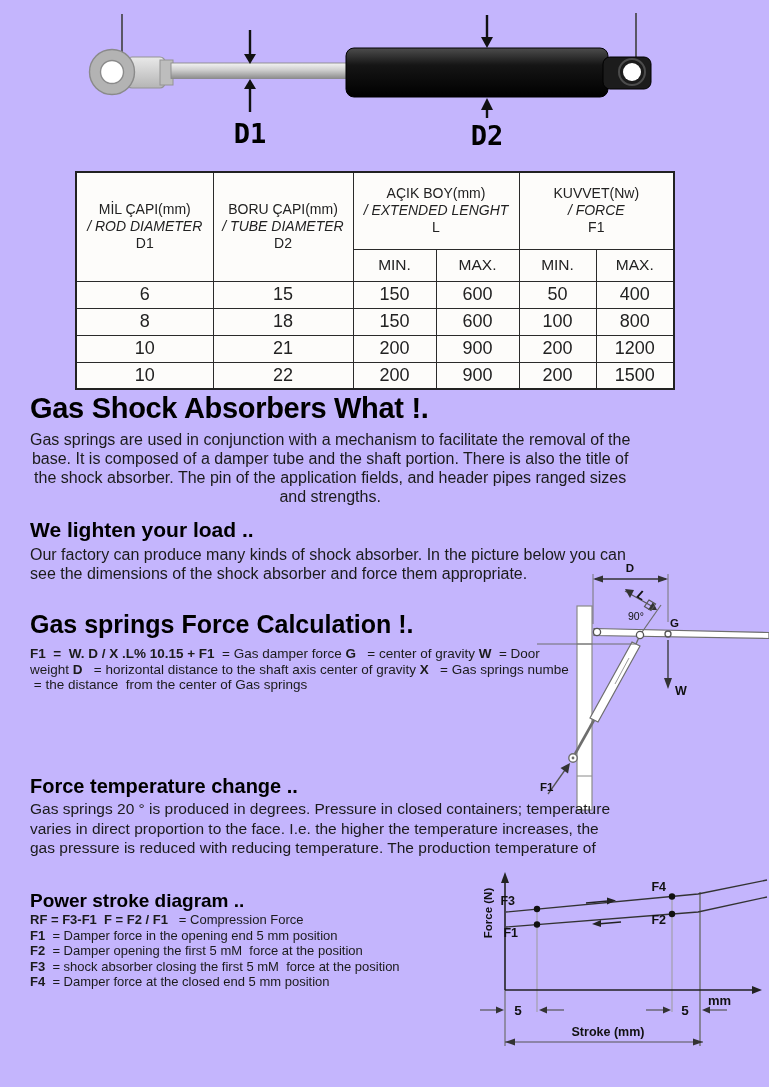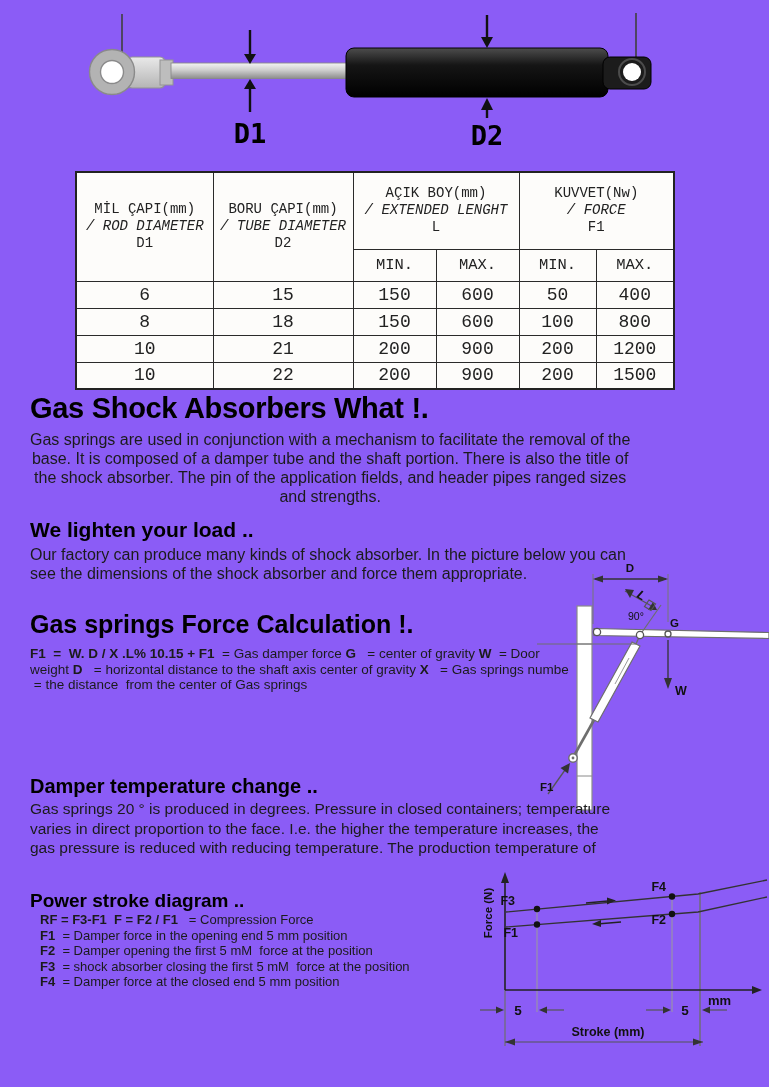--- a/index.html
+++ b/index.html
@@ -1,22 +1,22 @@
 <!DOCTYPE html>
 <html><head>
 <meta charset="utf-8">
 <style>
   html,body{margin:0;padding:0;background:#fff;}
-  .page{position:relative;width:769px;height:1087px;background:#8b5cf6;overflow:hidden;
+  .page{position:relative;width:769px;height:1087px;background:#c4b5fd;overflow:hidden;
         font-family:"Liberation Sans", sans-serif;color:#1b1b1b;}
   .abs{position:absolute;}
   
   table.spec{border-collapse:collapse;table-layout:fixed;background:#fdfcfa;}
   table.spec td,table.spec th{border:1.6px solid #2a2a2a;padding:0;text-align:center;vertical-align:middle;
-        font-weight:normal;color:#222;font-family:Liberation Mono, monospace;}
+        font-weight:normal;color:#222;}
   table.spec{border:2.5px solid #222;}
   .hdr{font-size:14px;line-height:17px;font-stretch:condensed;padding-top:4px;}
   .hdr .it{font-style:italic;}
   .mm{font-size:15.5px;font-stretch:condensed;}
   .cell{font-size:18px;font-stretch:condensed;}
   
   .h1{font-size:29px;font-weight:bold;color:#000;letter-spacing:-0.3px;white-space:nowrap;}
   .h2{font-size:21px;font-weight:bold;color:#000;white-space:nowrap;}
   .h3{font-size:25px;font-weight:bold;color:#000;white-space:nowrap;}
   .h4{font-size:20px;font-weight:bold;color:#000;white-space:nowrap;}
@@ -226,29 +226,29 @@
     <polygon points="33,205 31,215.5 23.5,210" fill="#333"></polygon>
 
     <text x="93" y="14" font-size="11.5" font-weight="bold" text-anchor="middle" fill="#111">D</text>
     <text x="99" y="39" font-size="12.5" font-weight="bold" font-style="italic" fill="#111" transform="rotate(30 99 39)">L</text>
     <text x="91" y="62" font-size="10.5" fill="#111">90°</text>
     <text x="133" y="69" font-size="11.5" font-weight="bold" fill="#111">G</text>
     <text x="138" y="137" font-size="12.5" font-weight="bold" fill="#111">W</text>
     <text x="3" y="233" font-size="11.5" font-weight="bold" fill="#111">F1</text>
   </svg>
 
-  <div class="abs h4" style="left:30px;top:775px;">Damper temperature change ..</div>
+  <div class="abs h4" style="left:30px;top:775px;">Force temperature change ..</div>
   <div class="abs body15" style="left:30px;top:799px;">
     <div>Gas springs 20 °  is produced in degrees. Pressure in closed containers; temperature</div>
     <div>varies in direct proportion to the face. I.e. the higher the temperature increases, the</div>
     <div>gas pressure is reduced with reducing temperature. The production temperature of</div>
   </div>
 
   <div class="abs h5" style="left:30px;top:890px;">Power stroke diagram  ..</div>
-  <div class="abs legend" style="left:30px;top:912px;margin-left:10px;">
+  <div class="abs legend" style="left:30px;top:912px;">
     <div><span class="b">RF = F3-F1  F = F2 / F1</span><span>   = Compression Force</span></div>
     <div><span class="b">F1</span><span>  = Damper force in the opening end 5 mm position</span></div>
     <div><span class="b">F2</span><span>  = Damper opening the first 5 mM  force at the position</span></div>
     <div><span class="b">F3</span><span>  = shock absorber closing the first 5 mM  force at the position</span></div>
     <div><span class="b">F4</span><span>  = Damper force at the closed end 5 mm position</span></div>
   </div>
 
   <svg class="abs" style="left:458px;top:858px;" width="311" height="229" viewBox="0 0 311 229">
 
     <line x1="79" y1="50" x2="79" y2="154" stroke="#9b9b9b" stroke-width="1"></line>

